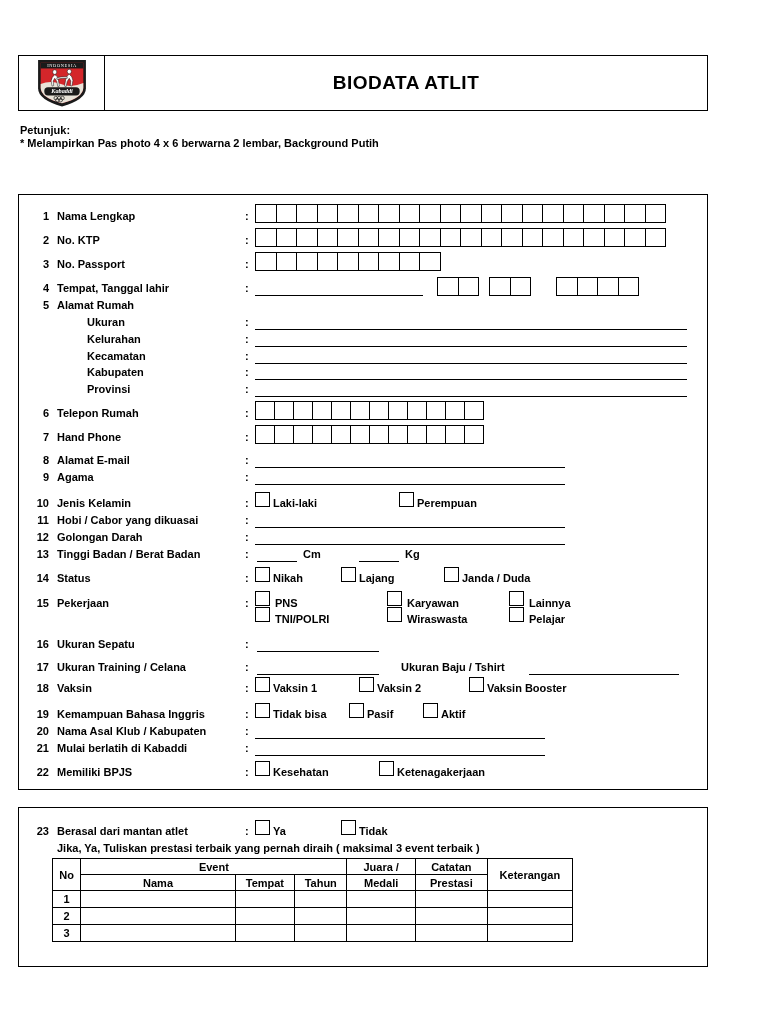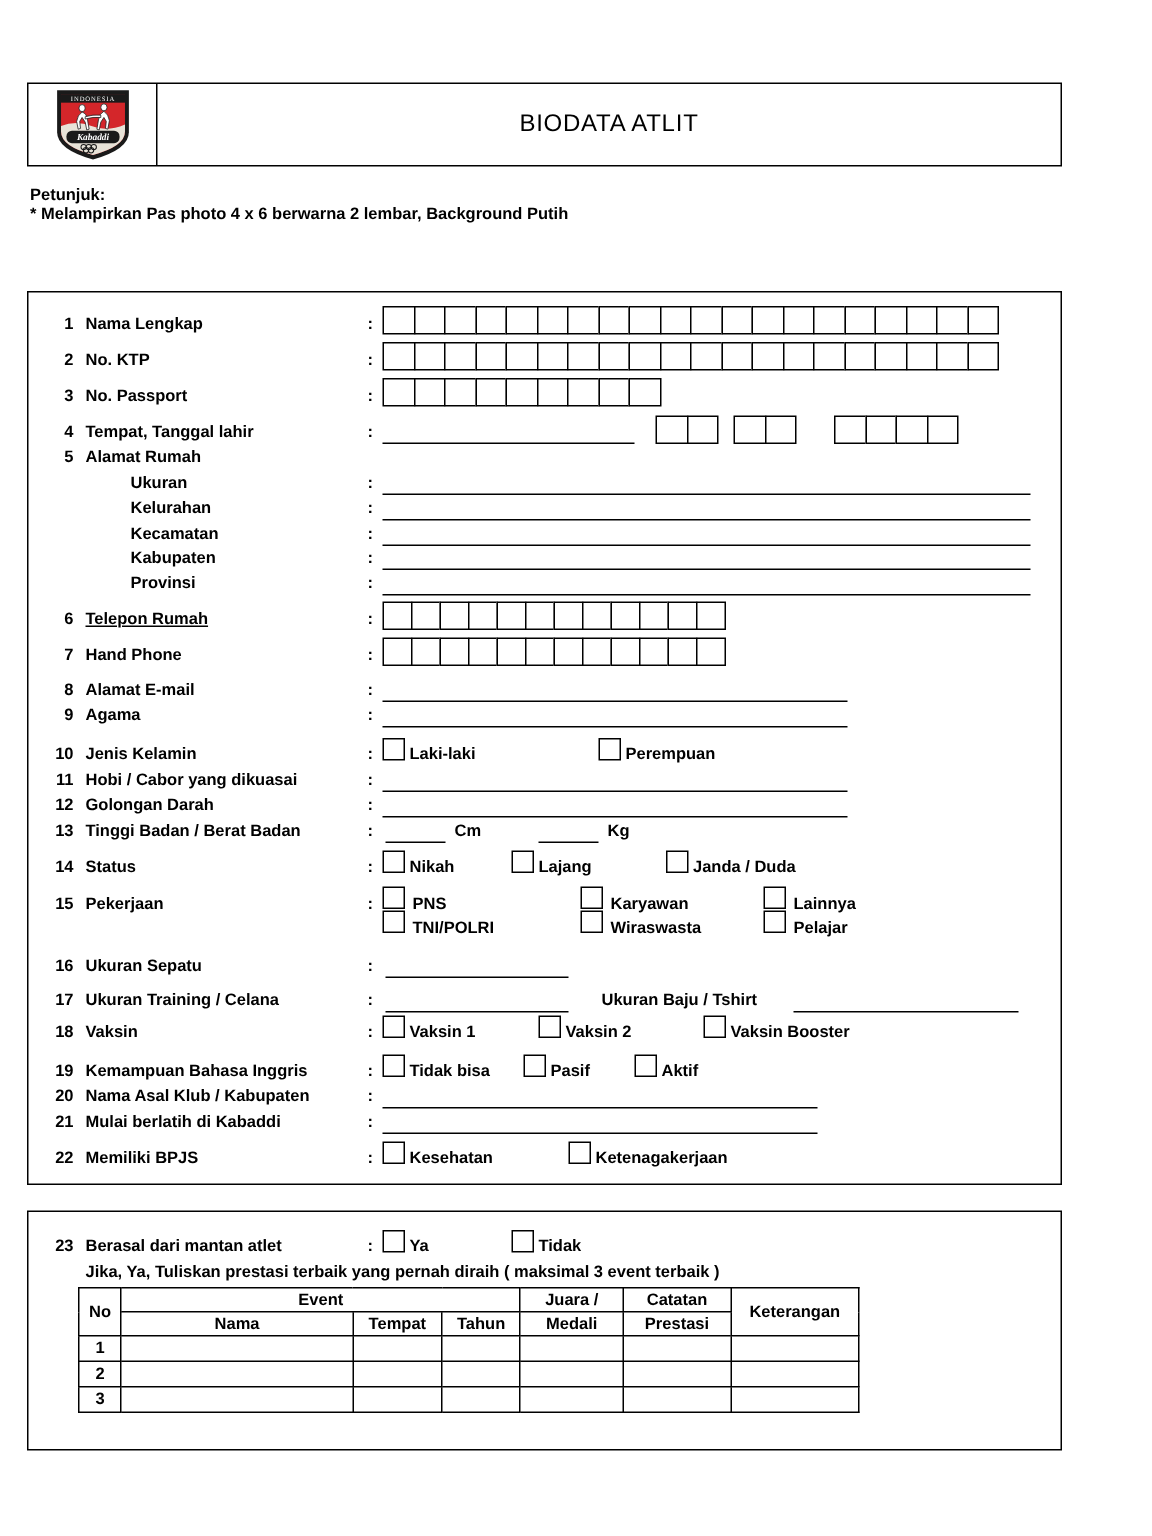--- a/index.html
+++ b/index.html
@@ -27,21 +27,21 @@
     width: 86px;
     border-right: 1.5px solid #000;
     display: flex; align-items: center; justify-content: center;
   }
   .crest { width: 52px; height: 50px; display:block; }
   .title-cell {
     flex: 1;
     display: flex; align-items: center; justify-content: center;
   }
   .doc-title {
-    font-size: 16px; font-weight: normal; letter-spacing: .5px;
+    font-size: 19px; font-weight: bold; letter-spacing: .5px;
   }
 
   
   .instructions {
     position: absolute;
     left: 20px; top: 124px;
     font-size: 11px; font-weight: bold; line-height: 13.4px;
   }
   .instructions div { white-space: nowrap; }
 
@@ -263,21 +263,21 @@
 
   <span class="sub" style="left:68px; top:171px;">Kabupaten</span>
   <span class="colon" style="left:226px; top:171px;">:</span>
   <div class="uline" style="left:236px; top:184px; width:432px;"></div>
 
   <span class="sub" style="left:68px; top:188px;">Provinsi</span>
   <span class="colon" style="left:226px; top:188px;">:</span>
   <div class="uline" style="left:236px; top:201px; width:432px;"></div>
 
   <span class="num" style="left:12px; top:212px;">6</span>
-  <span class="lbl" style="left:38px; top:212px;text-decoration:underline;">Telepon Rumah</span>
+  <span class="lbl" style="left:38px; top:212px;">Telepon Rumah</span>
   <span class="colon" style="left:226px; top:212px;">:</span>
   <div class="boxrow" id="bx6" style="left:236px; top:206px;">
       <div class="cell sm"></div>
       <div class="cell sm"></div>
       <div class="cell sm"></div>
       <div class="cell sm"></div>
       <div class="cell sm"></div>
       <div class="cell sm"></div>
       <div class="cell sm"></div>
       <div class="cell sm"></div>

